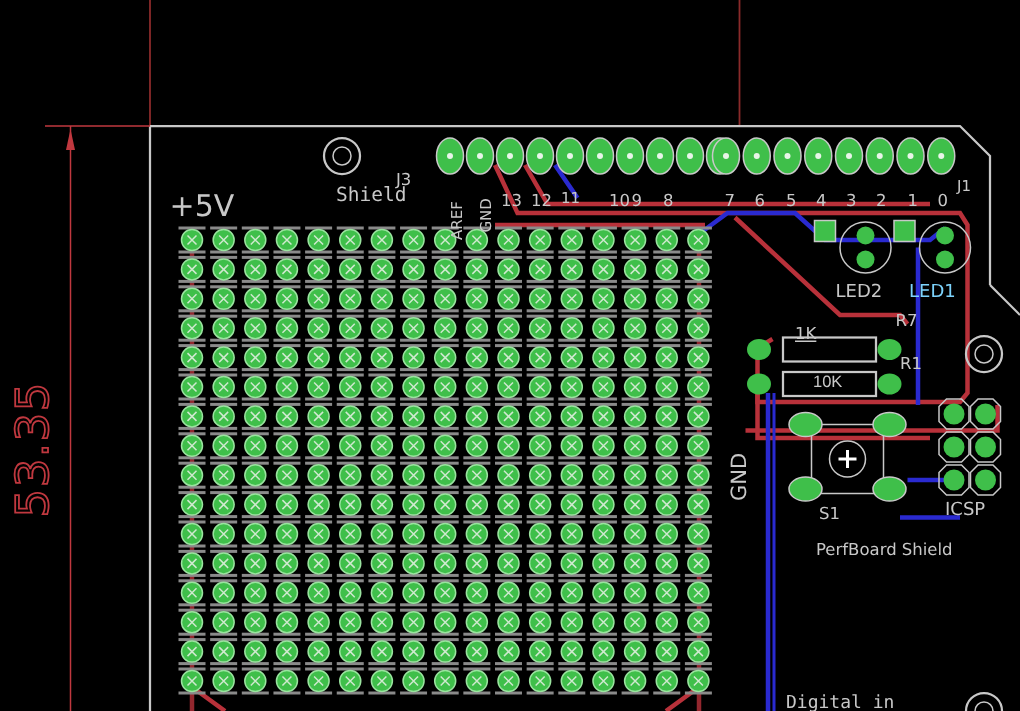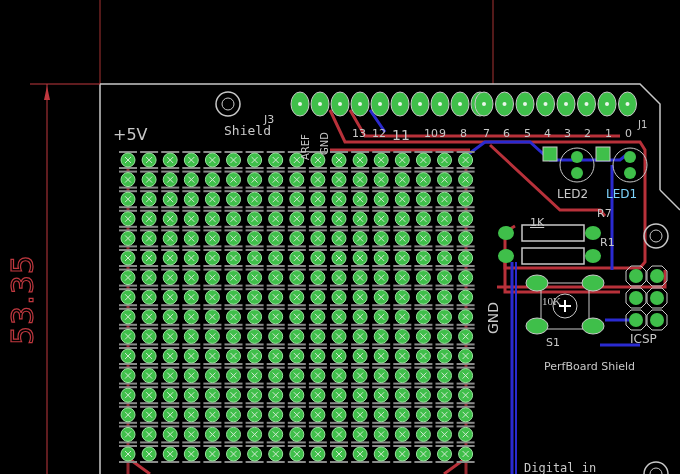--- a/index.html
+++ b/index.html
@@ -1191,56 +1191,56 @@
       <circle cx="657" cy="298" r="7" fill="#3fbf4a"></circle>
       <polygon points="626,315 631,310 641,310 646,315 646,325 641,330 631,330 626,325" fill="none" stroke="#c8c8c8"></polygon>
       <circle cx="636" cy="320" r="7" fill="#3fbf4a"></circle>
       <polygon points="647,315 652,310 662,310 667,315 667,325 662,330 652,330 647,325" fill="none" stroke="#c8c8c8"></polygon>
       <circle cx="657" cy="320" r="7" fill="#3fbf4a"></circle>
     </svg>
 
 <div style="position:absolute;left:5px;top:345px;transform:rotate(-90deg);transform-origin:0 0;">
   <span style="font-family:'DejaVu Sans','Liberation Sans',sans-serif;font-size:30px;color:transparent;-webkit-text-stroke:1.2px #c0383f;letter-spacing:1px;">53.35</span>
 </div>
-<span style="position:absolute;left:113px;top:125px;font-family:'DejaVu Sans','Liberation Sans',sans-serif;font-size:16px;color:#c8c8c8;">+5V</span>
+<span style="position:absolute;left:113px;top:125px;font-family:'DejaVu Sans','Liberation Sans',sans-serif;font-size:20px;color:#c8c8c8;">+5V</span>
 <span style="position:absolute;left:224px;top:123px;font-family:'DejaVu Sans Mono','Liberation Mono',monospace;font-size:13px;color:#c8c8c8;">Shield</span>
 <span style="position:absolute;left:264px;top:97px;font-family:'DejaVu Sans','Liberation Sans',sans-serif;font-size:11px;color:#c8c8c8;margin-top:16px;">J3</span>
 <span style="position:absolute;left:638px;top:119px;font-family:'DejaVu Sans','Liberation Sans',sans-serif;font-size:10px;color:#c8c8c8;">J1</span>
 <div style="position:absolute;left:295px;top:160px;transform:rotate(-90deg);transform-origin:0 0;">
   <span style="font-family:'DejaVu Sans','Liberation Sans',sans-serif;font-size:10px;color:#c8c8c8;">AREF</span>
 </div>
 <div style="position:absolute;left:314px;top:155px;transform:rotate(-90deg);transform-origin:0 0;">
   <span style="font-family:'DejaVu Sans','Liberation Sans',sans-serif;font-size:10px;color:#c8c8c8;">GND</span>
 </div>
 <div style="position:absolute;left:484px;top:334px;transform:rotate(-90deg);transform-origin:0 0;">
   <span style="font-family:'DejaVu Sans','Liberation Sans',sans-serif;font-size:14px;color:#c8c8c8;">GND</span>
 </div>
 
-<div style="position:absolute;left:352px;top:127px;width:130px;height:14px;text-align:right;">
+<div style="position:absolute;left:334px;top:127px;width:130px;height:14px;text-align:right;">
   <span style="position:absolute;left:0px;font-family:'DejaVu Sans','Liberation Sans',sans-serif;font-size:11px;color:#c8c8c8;">13</span>
   <span style="position:absolute;left:20px;font-family:'DejaVu Sans','Liberation Sans',sans-serif;font-size:11px;color:#c8c8c8;">12</span>
-  <span style="position:absolute;left:40px;font-family:'DejaVu Sans','Liberation Sans',sans-serif;font-size:14px;color:#c8c8c8;">11</span>
+  <span style="position:absolute;left:40px;font-family:'DejaVu Sans','Liberation Sans',sans-serif;font-size:10px;color:#c8c8c8;">11</span>
   <span style="position:absolute;left:61px;font-family:'DejaVu Sans','Liberation Sans',sans-serif;font-size:11px;color:#c8c8c8;margin-left:11px;">10</span>
   <span style="position:absolute;left:87px;font-family:'DejaVu Sans','Liberation Sans',sans-serif;font-size:11px;color:#c8c8c8;">9</span>
   <span style="position:absolute;left:108px;font-family:'DejaVu Sans','Liberation Sans',sans-serif;font-size:11px;color:#c8c8c8;">8</span>
 </div>
 <div style="position:absolute;left:483px;top:127px;width:160px;height:14px;">
   <span style="position:absolute;left:0px;font-family:'DejaVu Sans','Liberation Sans',sans-serif;font-size:11px;color:#c8c8c8;">7</span>
   <span style="position:absolute;left:20px;font-family:'DejaVu Sans','Liberation Sans',sans-serif;font-size:11px;color:#c8c8c8;">6</span>
   <span style="position:absolute;left:41px;font-family:'DejaVu Sans','Liberation Sans',sans-serif;font-size:11px;color:#c8c8c8;">5</span>
   <span style="position:absolute;left:61px;font-family:'DejaVu Sans','Liberation Sans',sans-serif;font-size:11px;color:#c8c8c8;">4</span>
   <span style="position:absolute;left:81px;font-family:'DejaVu Sans','Liberation Sans',sans-serif;font-size:11px;color:#c8c8c8;">3</span>
   <span style="position:absolute;left:101px;font-family:'DejaVu Sans','Liberation Sans',sans-serif;font-size:11px;color:#c8c8c8;">2</span>
   <span style="position:absolute;left:122px;font-family:'DejaVu Sans','Liberation Sans',sans-serif;font-size:11px;color:#c8c8c8;">1</span>
   <span style="position:absolute;left:142px;font-family:'DejaVu Sans','Liberation Sans',sans-serif;font-size:11px;color:#c8c8c8;">0</span>
 </div>
 
 <span style="position:absolute;left:557px;top:187px;font-family:'DejaVu Sans','Liberation Sans',sans-serif;font-size:12px;color:#c8c8c8;text-align:center;">LED2</span>
 <span style="position:absolute;left:606px;top:187px;font-family:'DejaVu Sans','Liberation Sans',sans-serif;font-size:12px;color:#7dd3fc;">LED1</span>
 <span style="position:absolute;left:597px;top:207px;font-family:'DejaVu Sans','Liberation Sans',sans-serif;font-size:11px;color:#c8c8c8;">R7</span>
 <span style="position:absolute;left:600px;top:236px;font-family:'DejaVu Sans','Liberation Sans',sans-serif;font-size:11px;color:#c8c8c8;">R1</span>
 <span style="position:absolute;left:530px;top:216px;font-family:'DejaVu Sans','Liberation Sans',sans-serif;font-size:11px;color:#c8c8c8;text-decoration:underline;">1K</span>
-<span style="position:absolute;left:542px;top:249px;font-family:Liberation Serif, serif;font-size:11px;color:#c8c8c8;margin-top:46px;">10K</span>
+<span style="position:absolute;left:542px;top:249px;font-family:Liberation Sans, sans-serif;font-size:11px;color:#c8c8c8;">10K</span>
 <span style="position:absolute;left:546px;top:336px;font-family:'DejaVu Sans','Liberation Sans',sans-serif;font-size:11px;color:#c8c8c8;">S1</span>
 <span style="position:absolute;left:630px;top:332px;font-family:'DejaVu Sans','Liberation Sans',sans-serif;font-size:12px;color:#c8c8c8;">ICSP</span>
 <span style="position:absolute;left:544px;top:360px;font-family:'DejaVu Sans','Liberation Sans',sans-serif;font-size:11px;color:#c8c8c8;">PerfBoard Shield</span>
 <span style="position:absolute;left:524px;top:461px;font-family:'DejaVu Sans Mono','Liberation Mono',monospace;font-size:12px;color:#c8c8c8;">Digital in</span>
 </div>
 
 </body></html>

